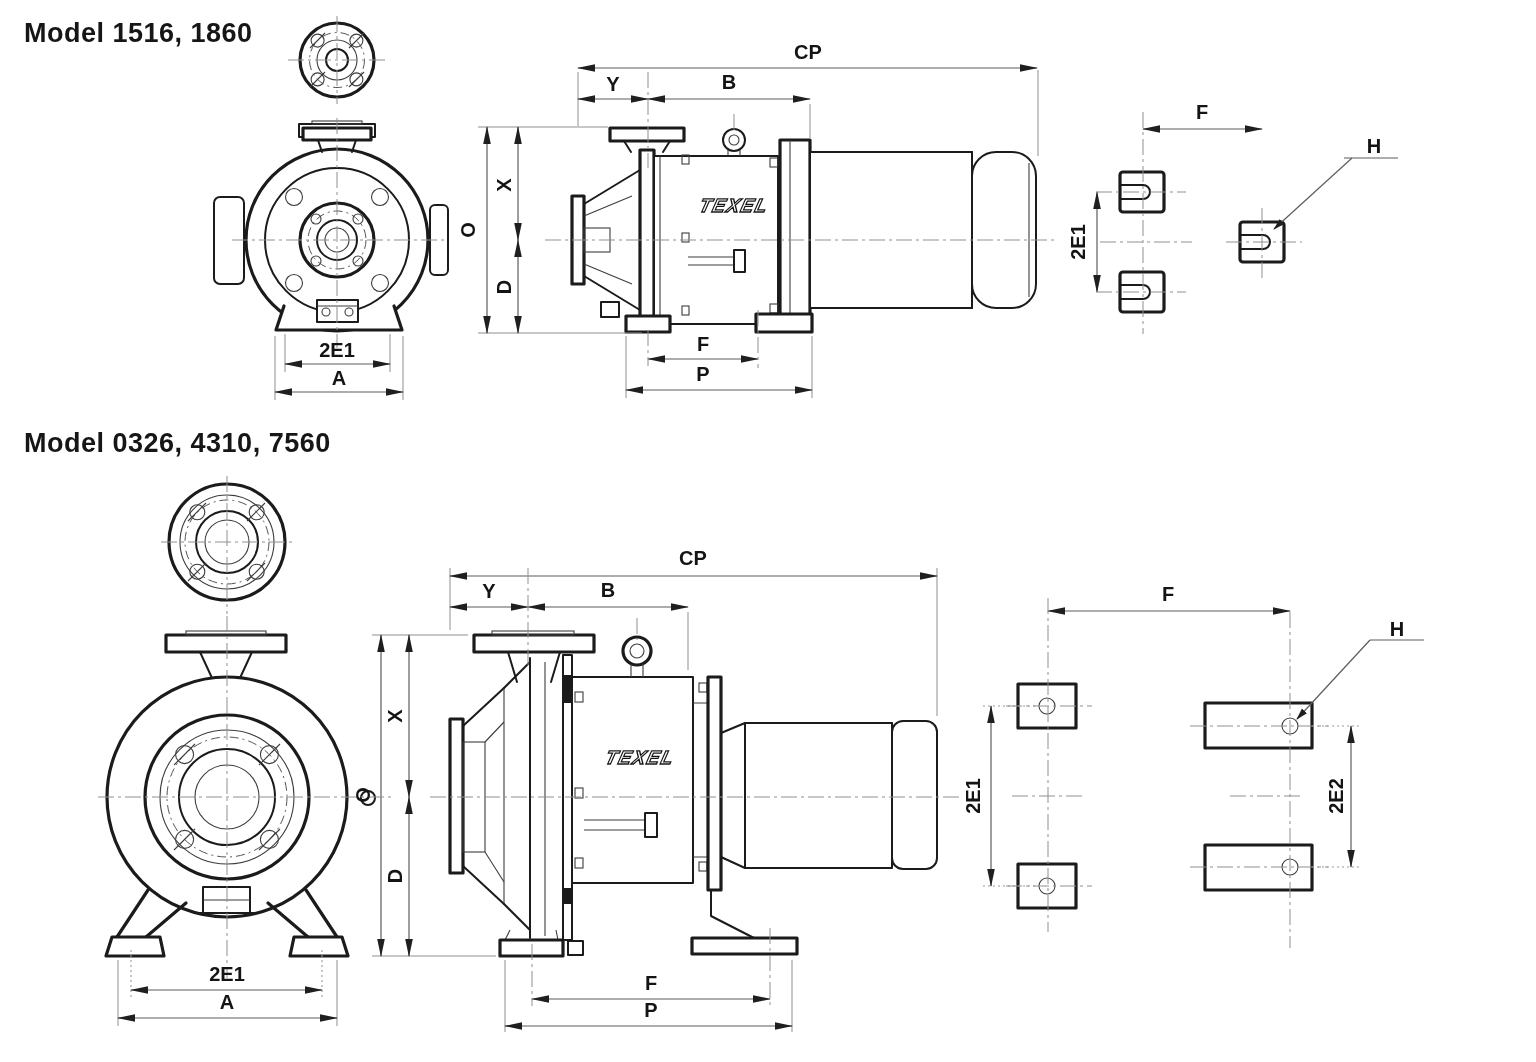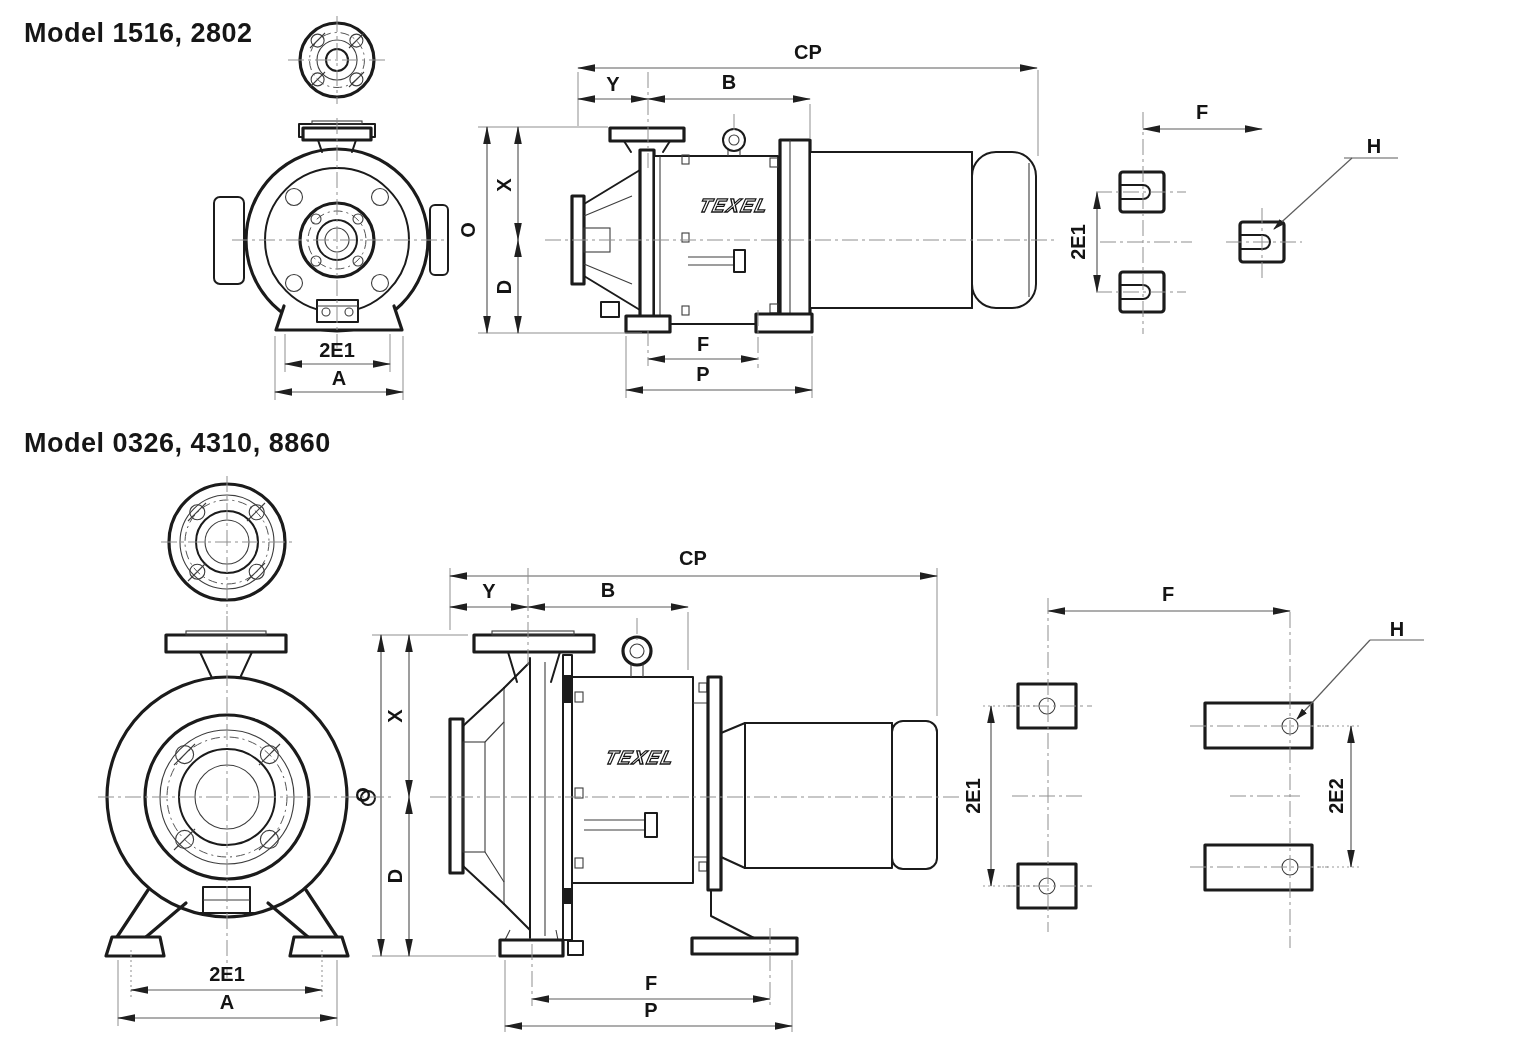--- a/index.html
+++ b/index.html
@@ -320,37 +320,37 @@
     <line x1="1290" y1="612" x2="1290" y2="948" class="cl"></line>
     <line x1="1006" y1="706" x2="1092" y2="706" class="cl"></line>
     <line x1="1006" y1="886" x2="1092" y2="886" class="cl"></line>
     <line x1="1190" y1="726" x2="1328" y2="726" class="cl"></line>
     <line x1="1190" y1="867" x2="1328" y2="867" class="cl"></line>
     <line x1="1012" y1="796" x2="1084" y2="796" class="cl"></line>
     <line x1="1230" y1="796" x2="1304" y2="796" class="cl"></line>
   </g>
 </svg>
 
-  <div class="title" style="left:24px;top:18px;">Model 1516, 2802</div>
+  <div class="title" style="left:24px;top:18px;">Model 1516, 1860</div>
   <div class="dimlab" style="left:808px;top:52px;">CP</div>
   <div class="dimlab" style="left:613px;top:84px;">Y</div>
   <div class="dimlab" style="left:729px;top:82px;">B</div>
   <div class="dimlab rot" style="left:468px;top:230px;">O</div>
   <div class="dimlab rot" style="left:504px;top:185px;">X</div>
   <div class="dimlab rot" style="left:504px;top:287px;">D</div>
   <div class="dimlab" style="left:703px;top:344px;">F</div>
   <div class="dimlab" style="left:703px;top:374px;">P</div>
   <div class="dimlab" style="left:337px;top:350px;">2E1</div>
   <div class="dimlab" style="left:339px;top:378px;">A</div>
   <div class="dimlab" style="left:1202px;top:112px;">F</div>
   <div class="dimlab rot" style="left:1078px;top:242px;">2E1</div>
   <div class="dimlab" style="left:1374px;top:146px;">H</div>
   <div class="texel" style="left:734px;top:206px;">TEXEL</div>
 
-  <div class="title" style="left:24px;top:428px;">Model 0326, 4310, 8860</div>
+  <div class="title" style="left:24px;top:428px;">Model 0326, 4310, 7560</div>
   <div class="dimlab" style="left:693px;top:558px;">CP</div>
   <div class="dimlab" style="left:489px;top:591px;">Y</div>
   <div class="dimlab" style="left:608px;top:590px;">B</div>
   <div class="dimlab rot" style="left:363px;top:795px;">O</div>
   <div class="dimlab rot" style="left:395px;top:716px;">X</div>
   <div class="dimlab rot" style="left:395px;top:876px;">D</div>
   <div class="dimlab" style="left:651px;top:983px;">F</div>
   <div class="dimlab" style="left:651px;top:1010px;">P</div>
   <div class="dimlab" style="left:227px;top:974px;">2E1</div>
   <div class="dimlab" style="left:227px;top:1002px;">A</div>

